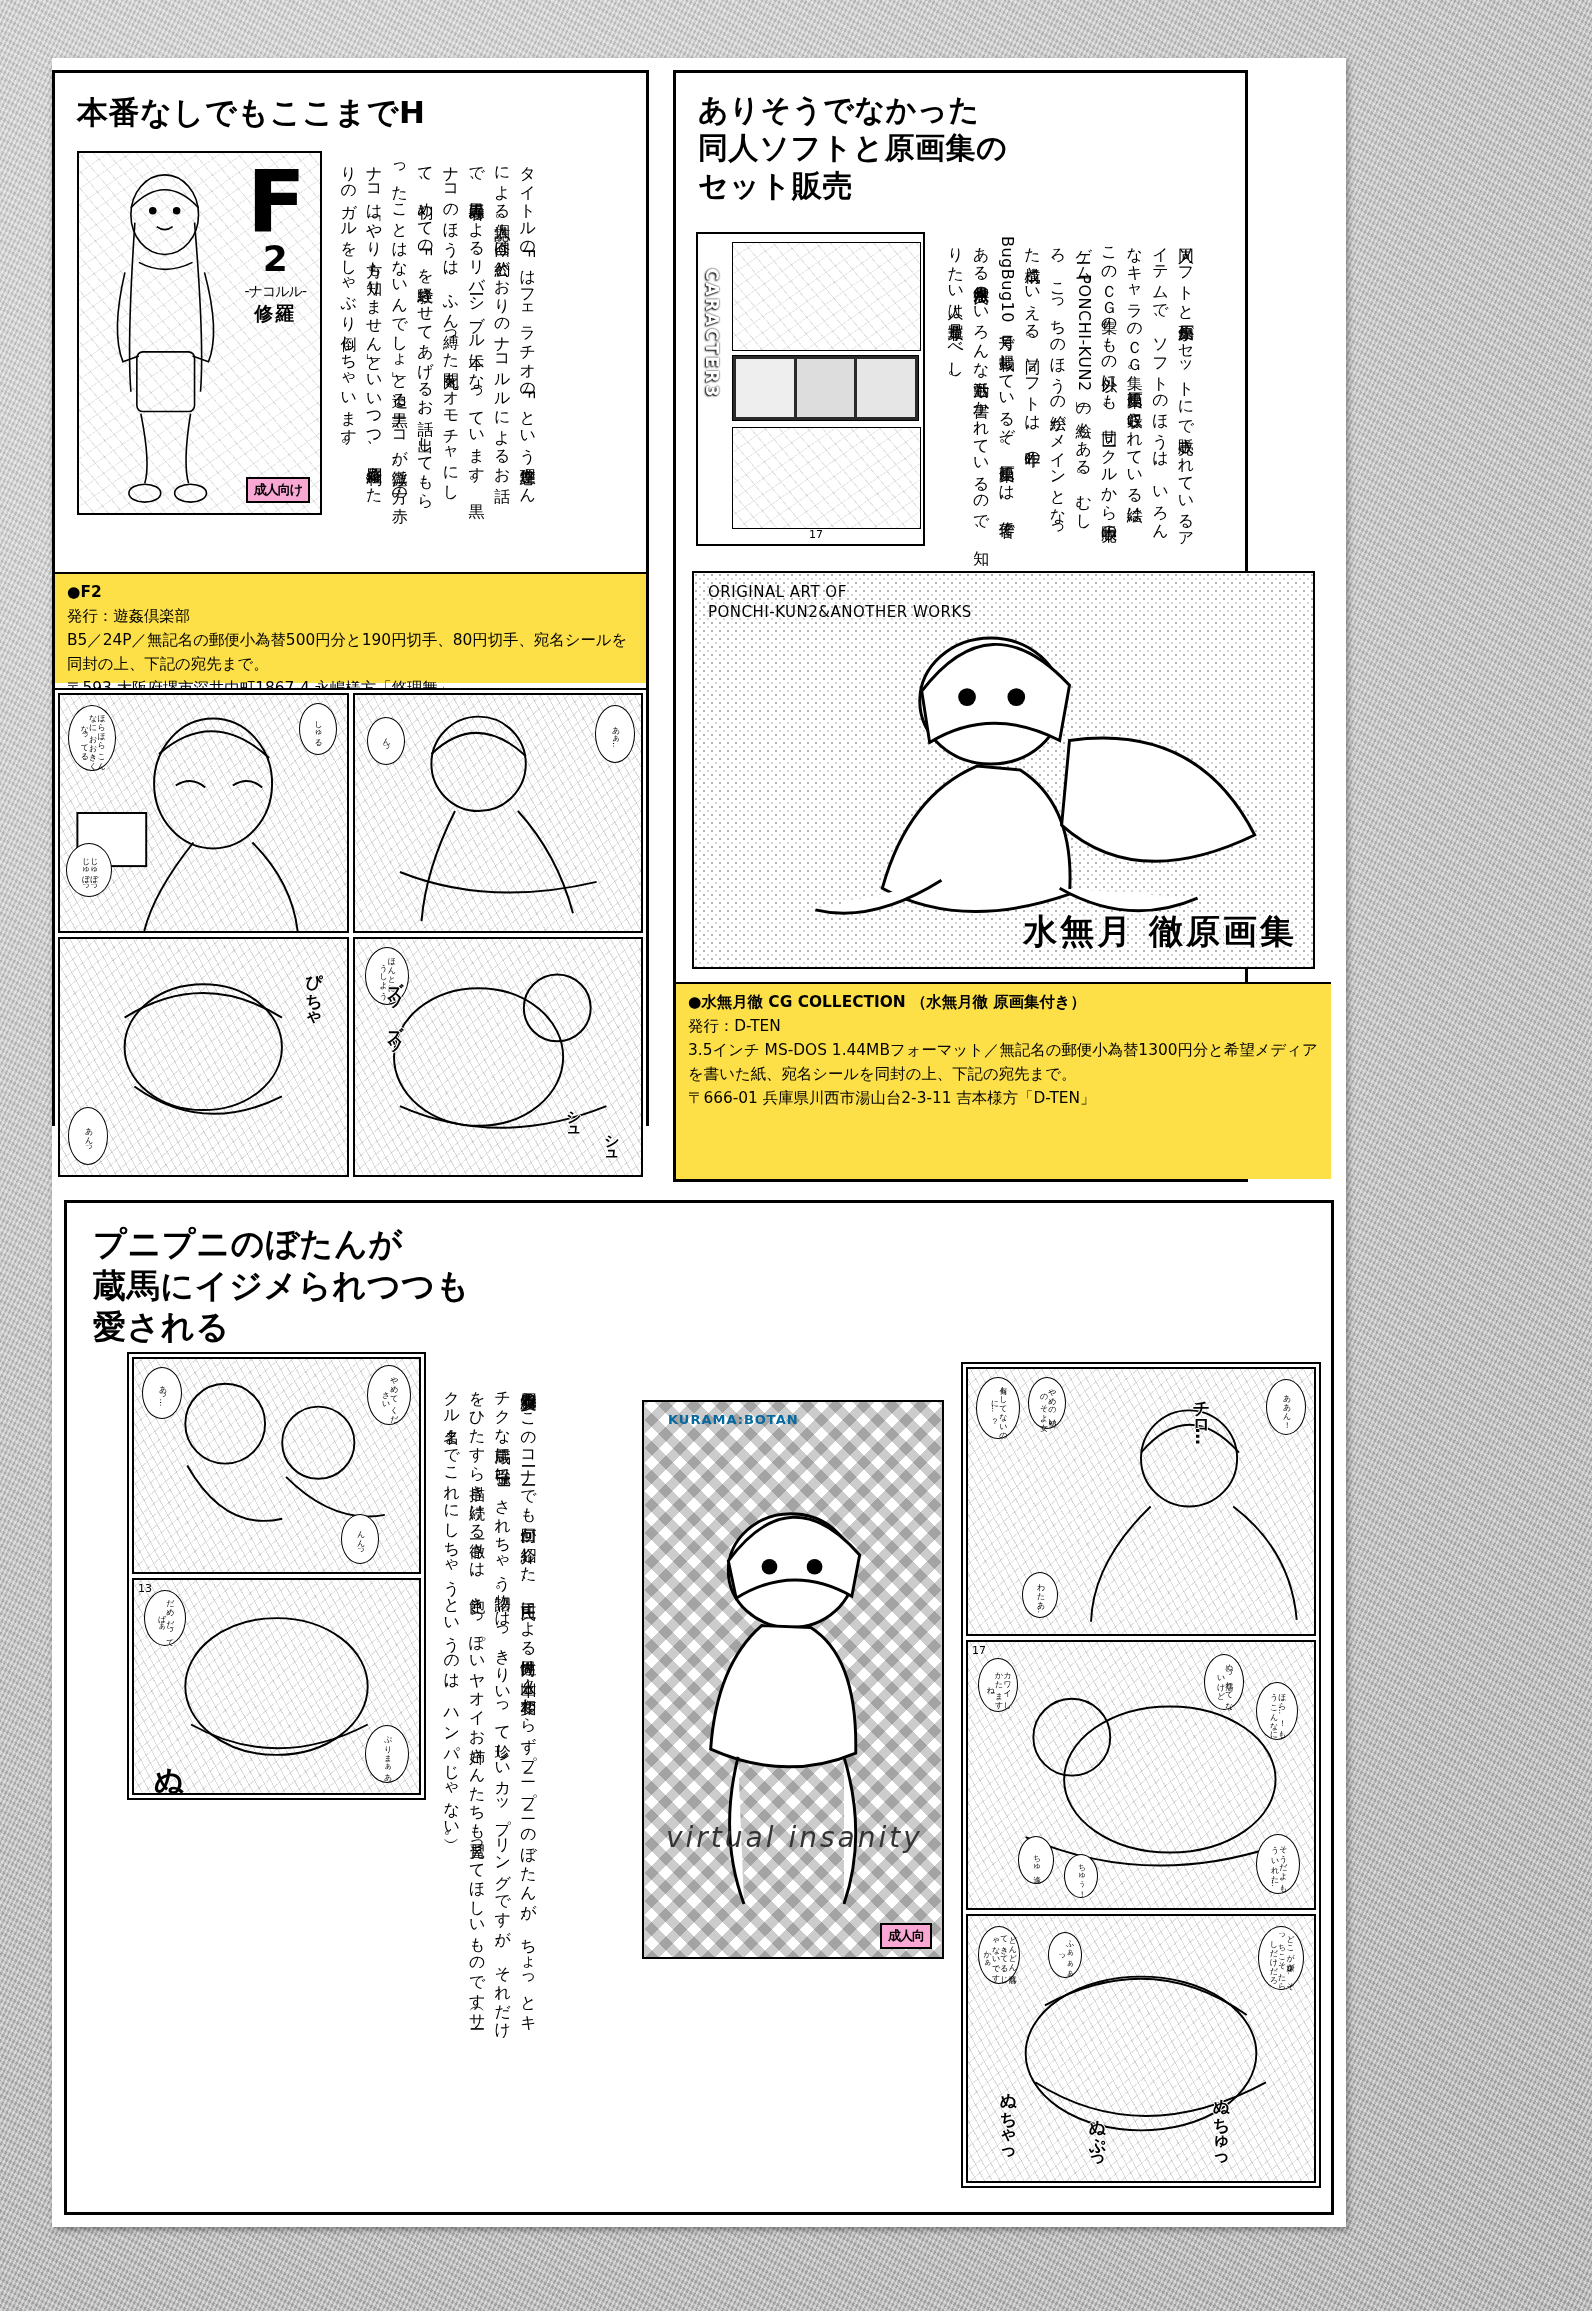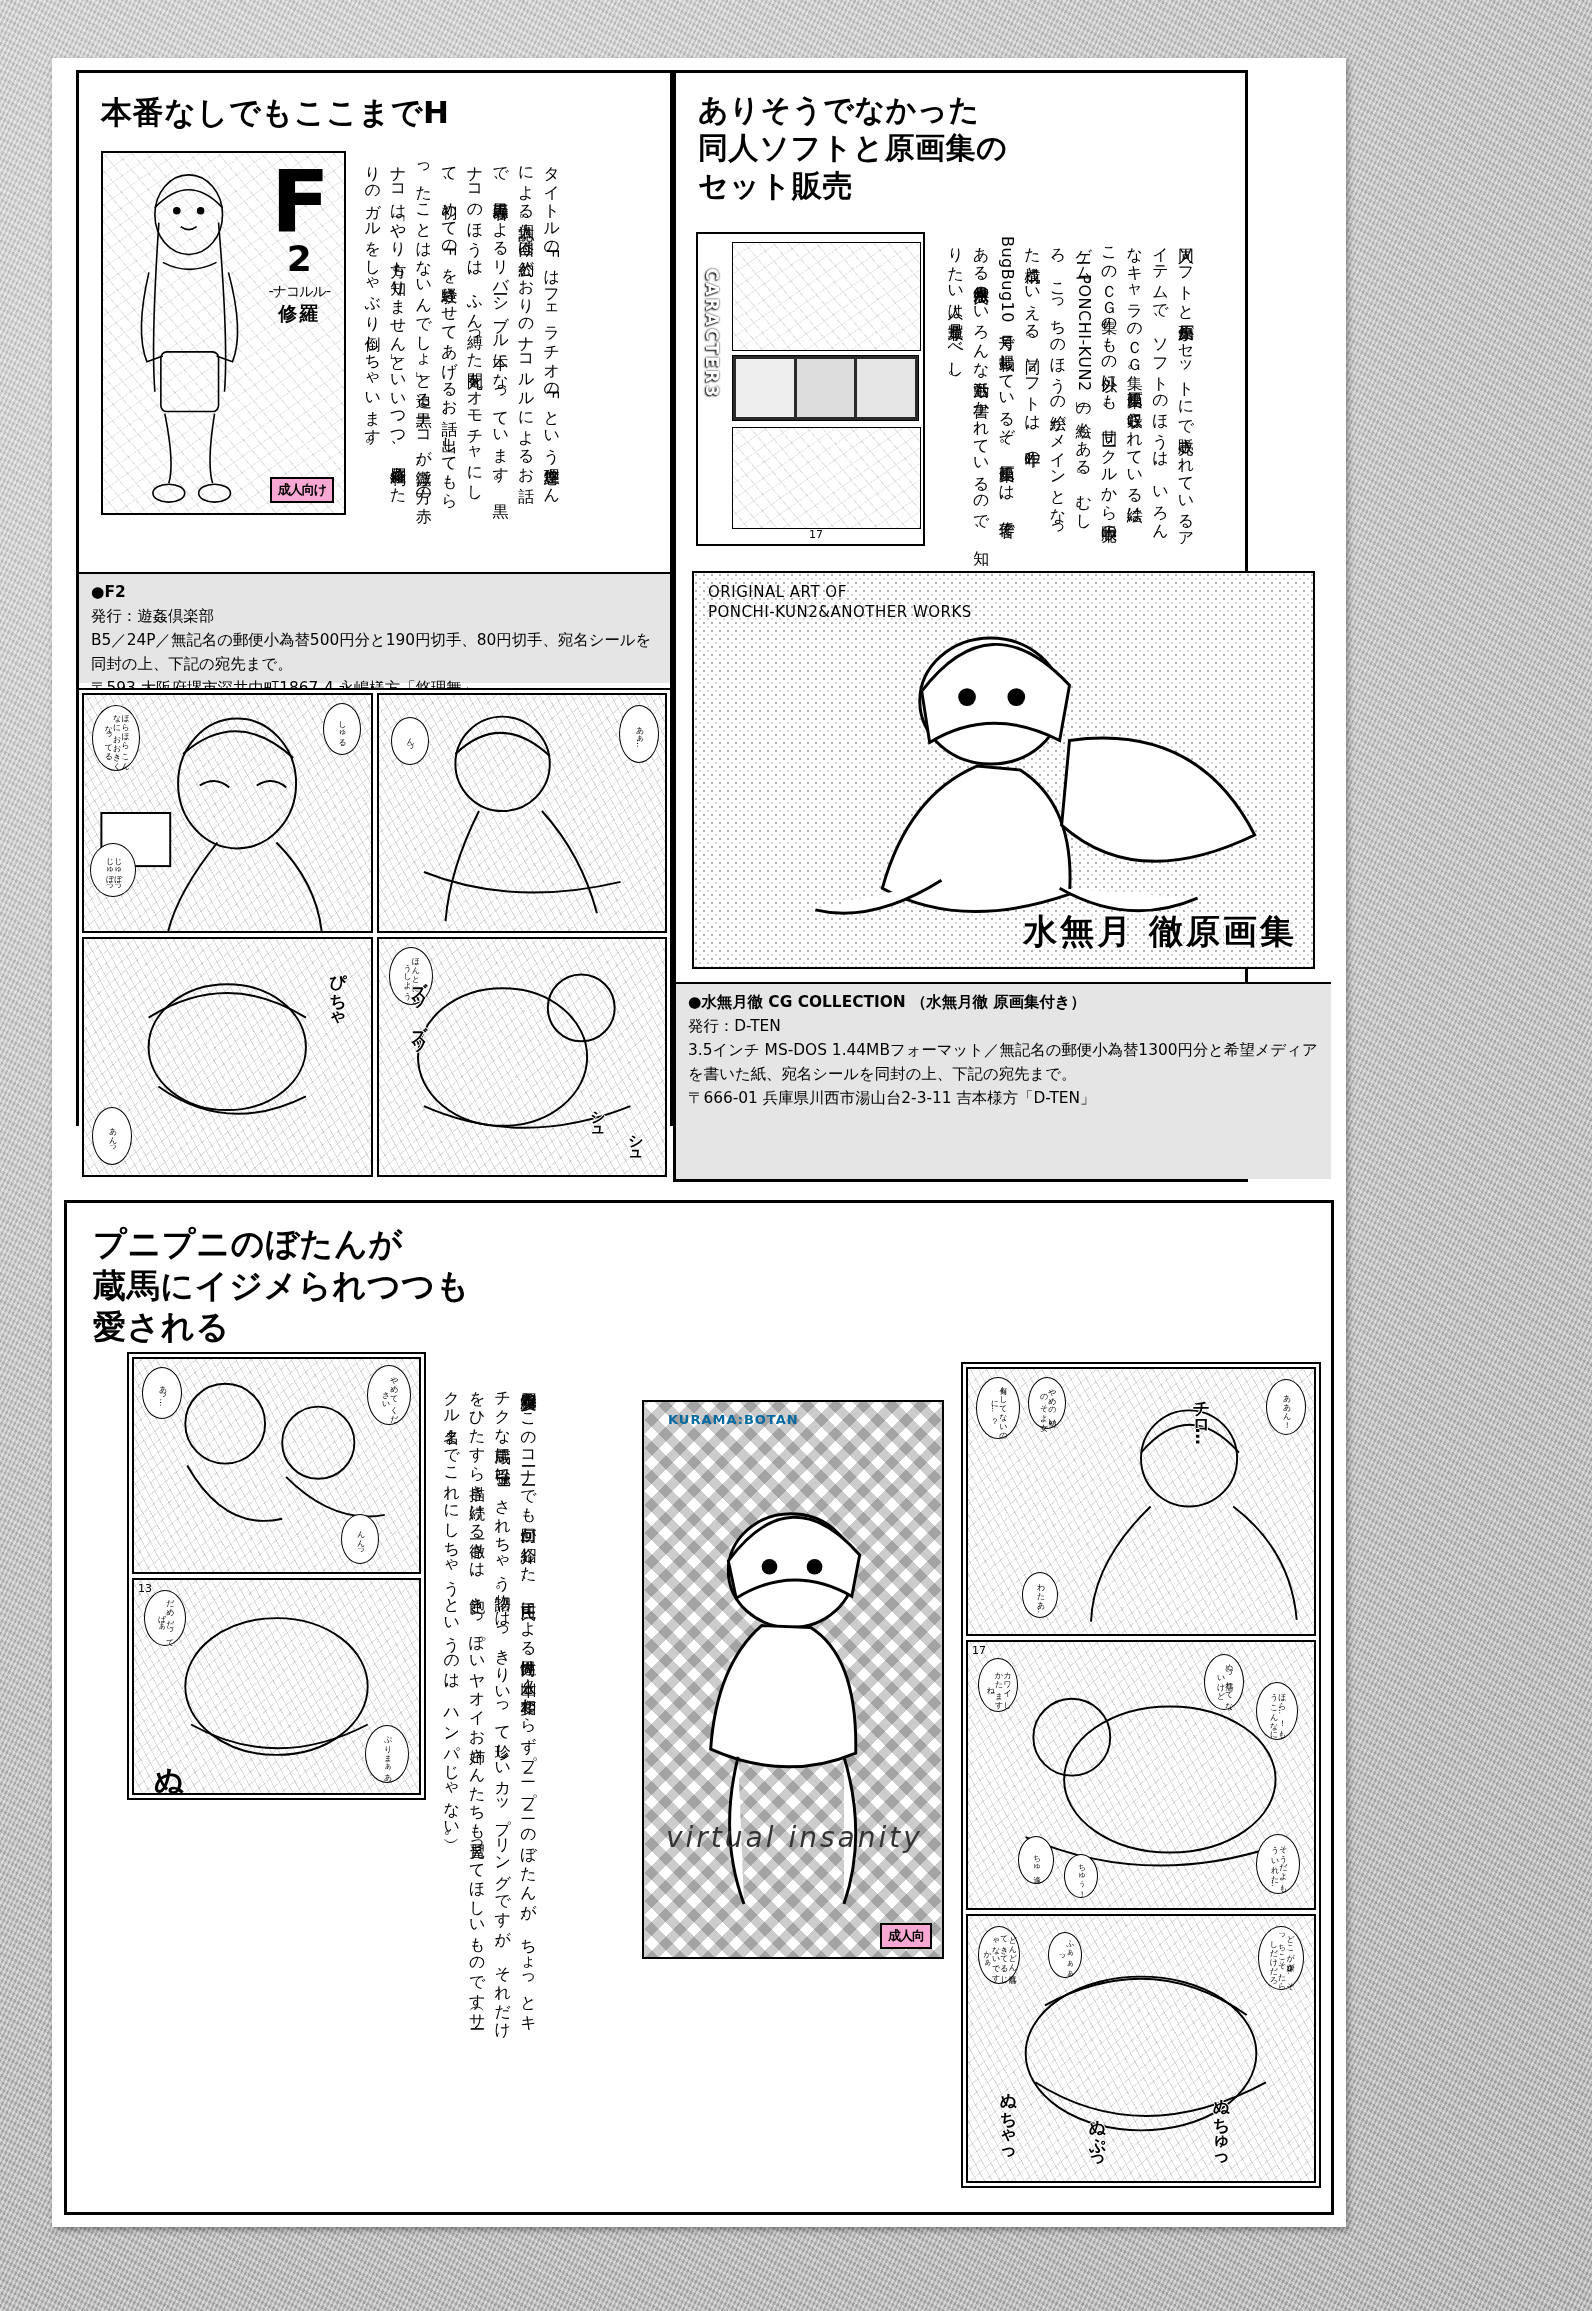--- a/index.html
+++ b/index.html
@@ -35,38 +35,38 @@
     box-shadow: 2px 3px 6px rgba(0,0,0,0.35);
   }
 
   
   .box {
     position: absolute;
     border: 3px solid #000;
     background: #fff;
     box-sizing: border-box;
   }
-  .panel-top-left  { left: 24px;  top: 12px;  width: 597px;  height: 1056px; }
+  .panel-top-left  { left: 0;  top: 12px;  width: 597px;  height: 1056px; }
   .panel-top-right { left: 621px; top: 12px;  width: 575px;  height: 1112px; }
   .panel-bottom    { left: 12px;  top: 1142px; width: 1270px; height: 1015px; }
 
   
   .head-jp {
     font-family: "DejaVu Sans", sans-serif;
     font-weight: bold;
     color: #000;
     line-height: 1.26;
     letter-spacing: 0.02em;
   }
   .h1 { font-size: 31px; }
   .h2 { font-size: 30px; }
   .h3 { font-size: 33px; }
 
   .credits {
-    background: #e5e5e5;
+    background: #fde047;
     border-top: 2px solid #000;
     font-size: 15.4px;
     line-height: 1.55;
     padding: 7px 10px 9px 12px;
     box-sizing: border-box;
     color: #000;
   }
   .credits .bullet { font-weight: bold; }
   .credits div { margin: 0; }
 

